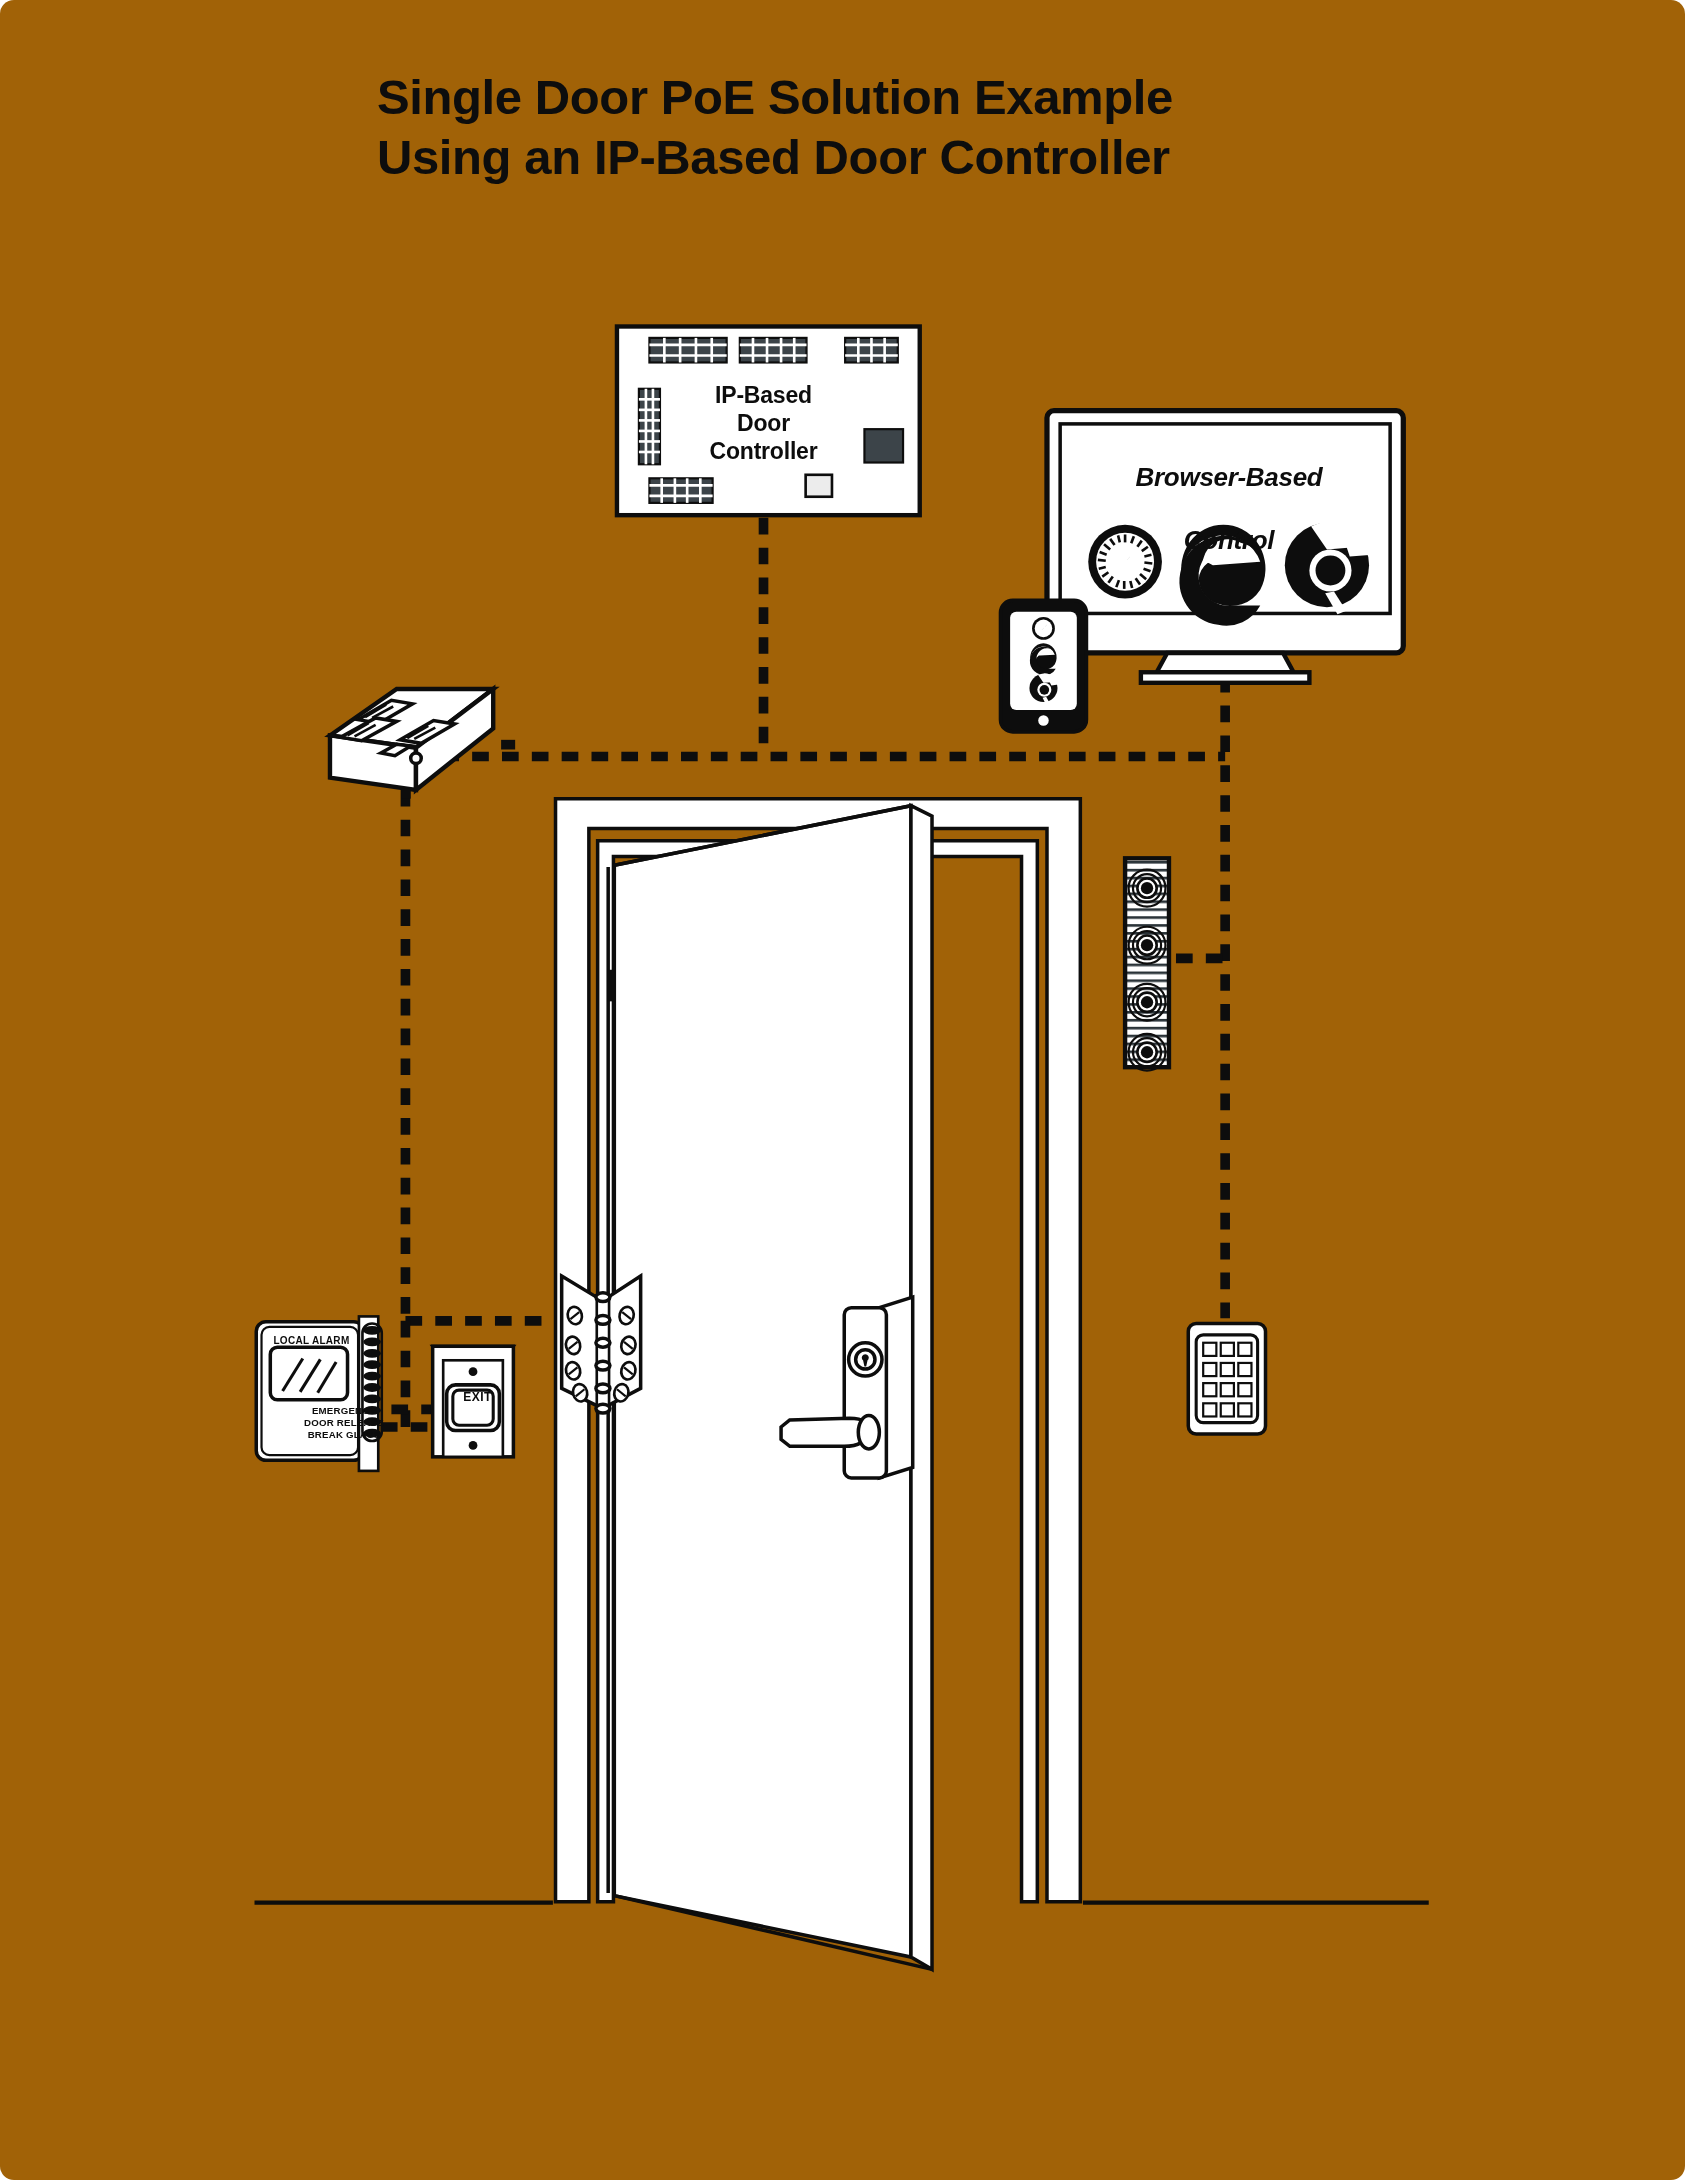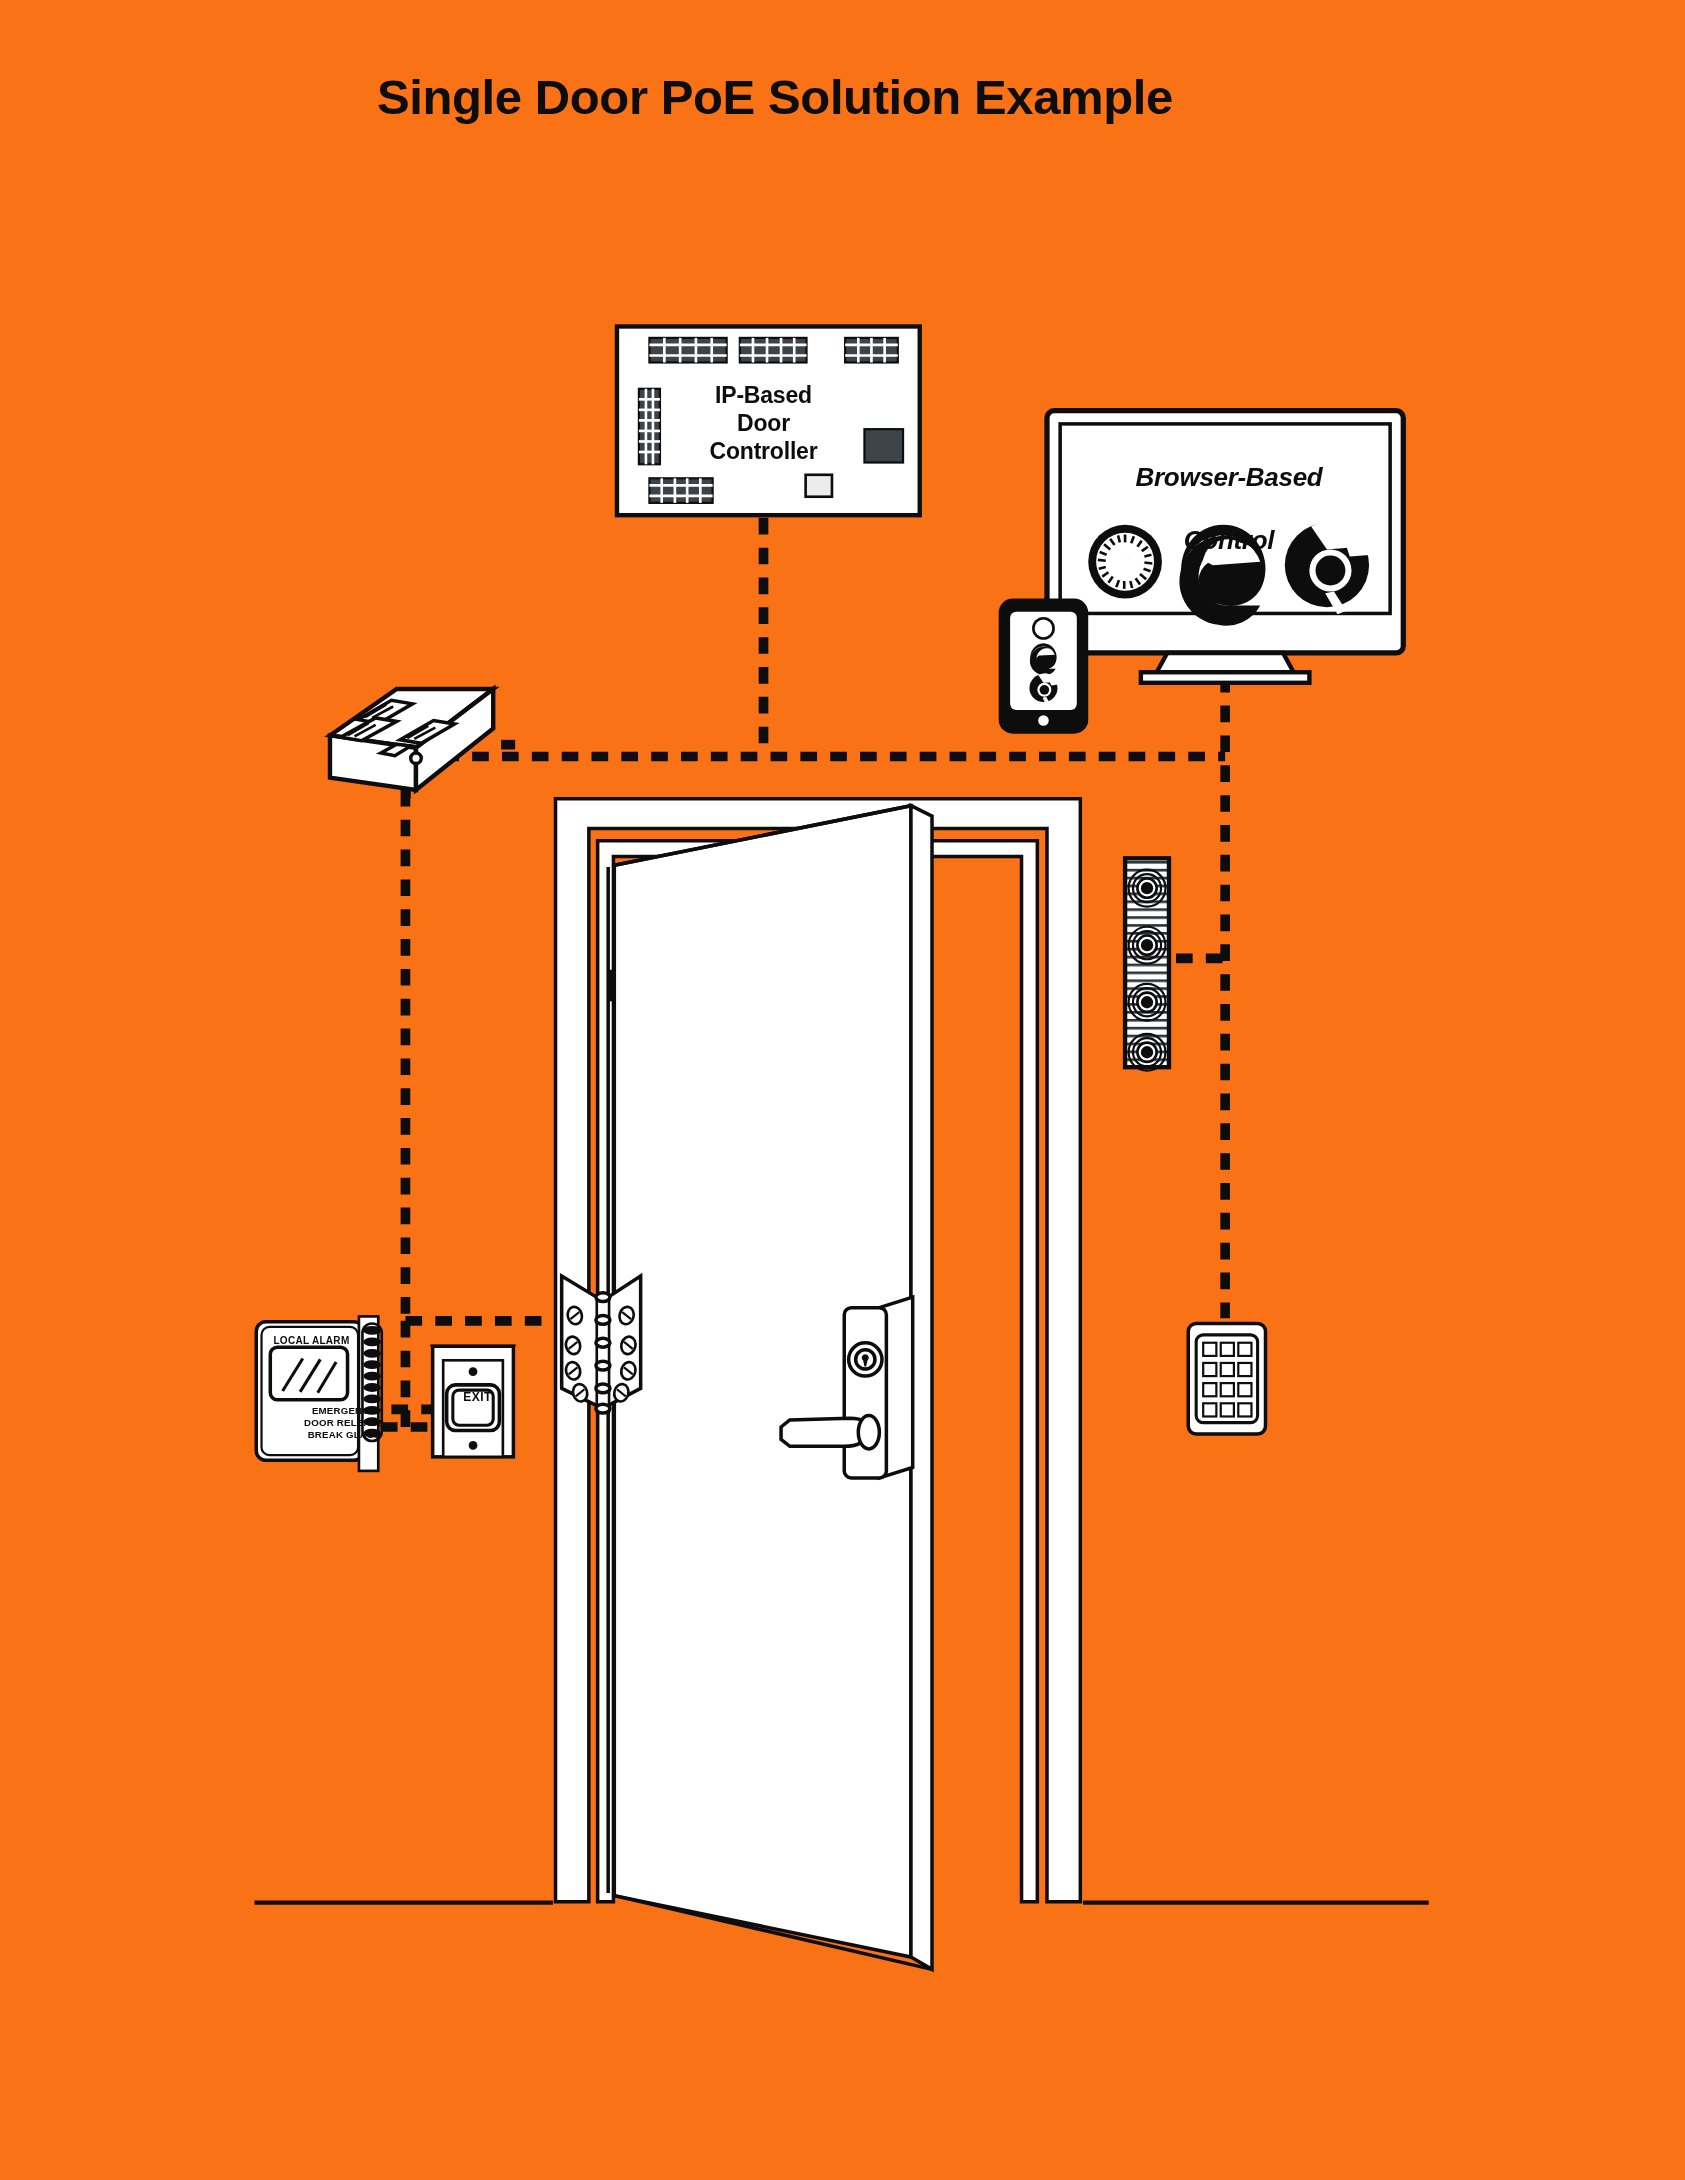--- a/index.html
+++ b/index.html
@@ -1,21 +1,22 @@
 <!DOCTYPE html>
 <html style="font-size:14px"><head>
 <meta charset="utf-8">
 <style>
   html,body{margin:0;padding:0;background:#ffffff;}
   body{font-family:"Liberation Sans", sans-serif;color:#111111;}
   #page{
     position:relative;
     width:1685px;height:2180px;
-    background:#f97316;
+    background:#a16207;
     overflow:hidden;
+    border-radius:14px;
   }
   #title{
     position:absolute;
     left:377px; top:68px;
     width:966px;
     font-size:49px;
     font-weight:700;
     line-height:1.22;
     letter-spacing:-0.4px;
     color:#0d0d0d;
@@ -53,20 +54,21 @@
     font-size:12px; font-weight:700; letter-spacing:0.4px;
   }
 </style>
 </head>
 <body>
 
 <div id="page">
 
   <div id="title">
     <span class="line">Single Door PoE Solution Example</span>
+    <span class="line">Using an IP-Based Door Controller</span>
   </div>
 
   <div id="stage">
 
     <svg id="art" viewBox="0 0 1920 2484" xmlns="http://www.w3.org/2000/svg">
       <defs>
         <pattern id="hatch" patternUnits="userSpaceOnUse" width="6" height="9">
           <rect width="6" height="9" fill="#ffffff"></rect>
           <rect x="0" y="0" width="6" height="3" fill="#2a3338"></rect>
         </pattern>

